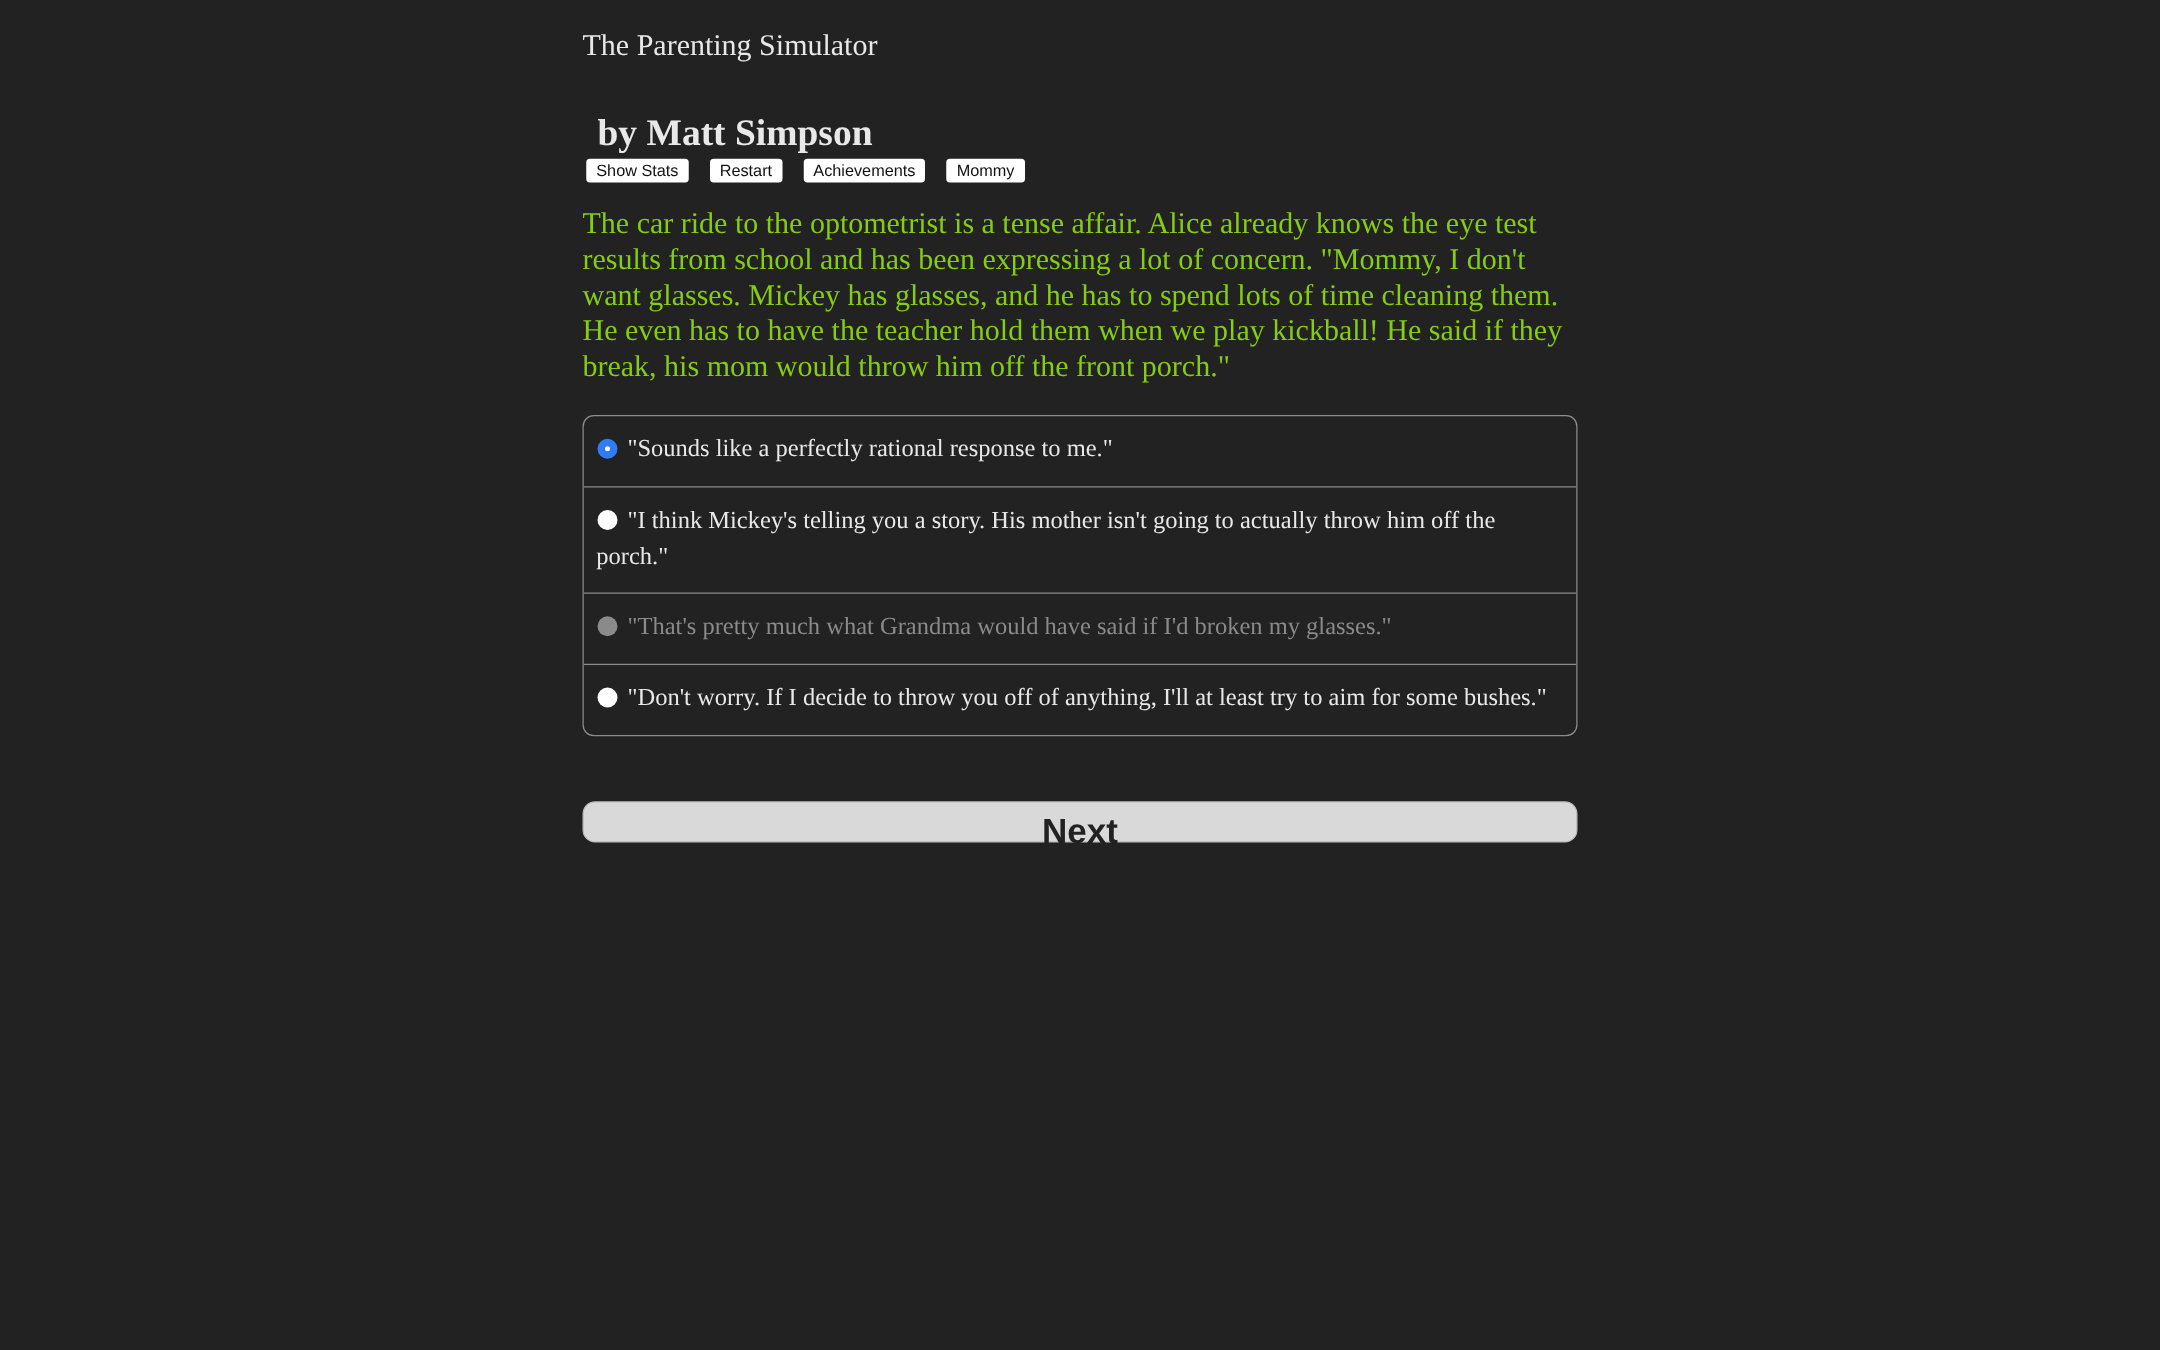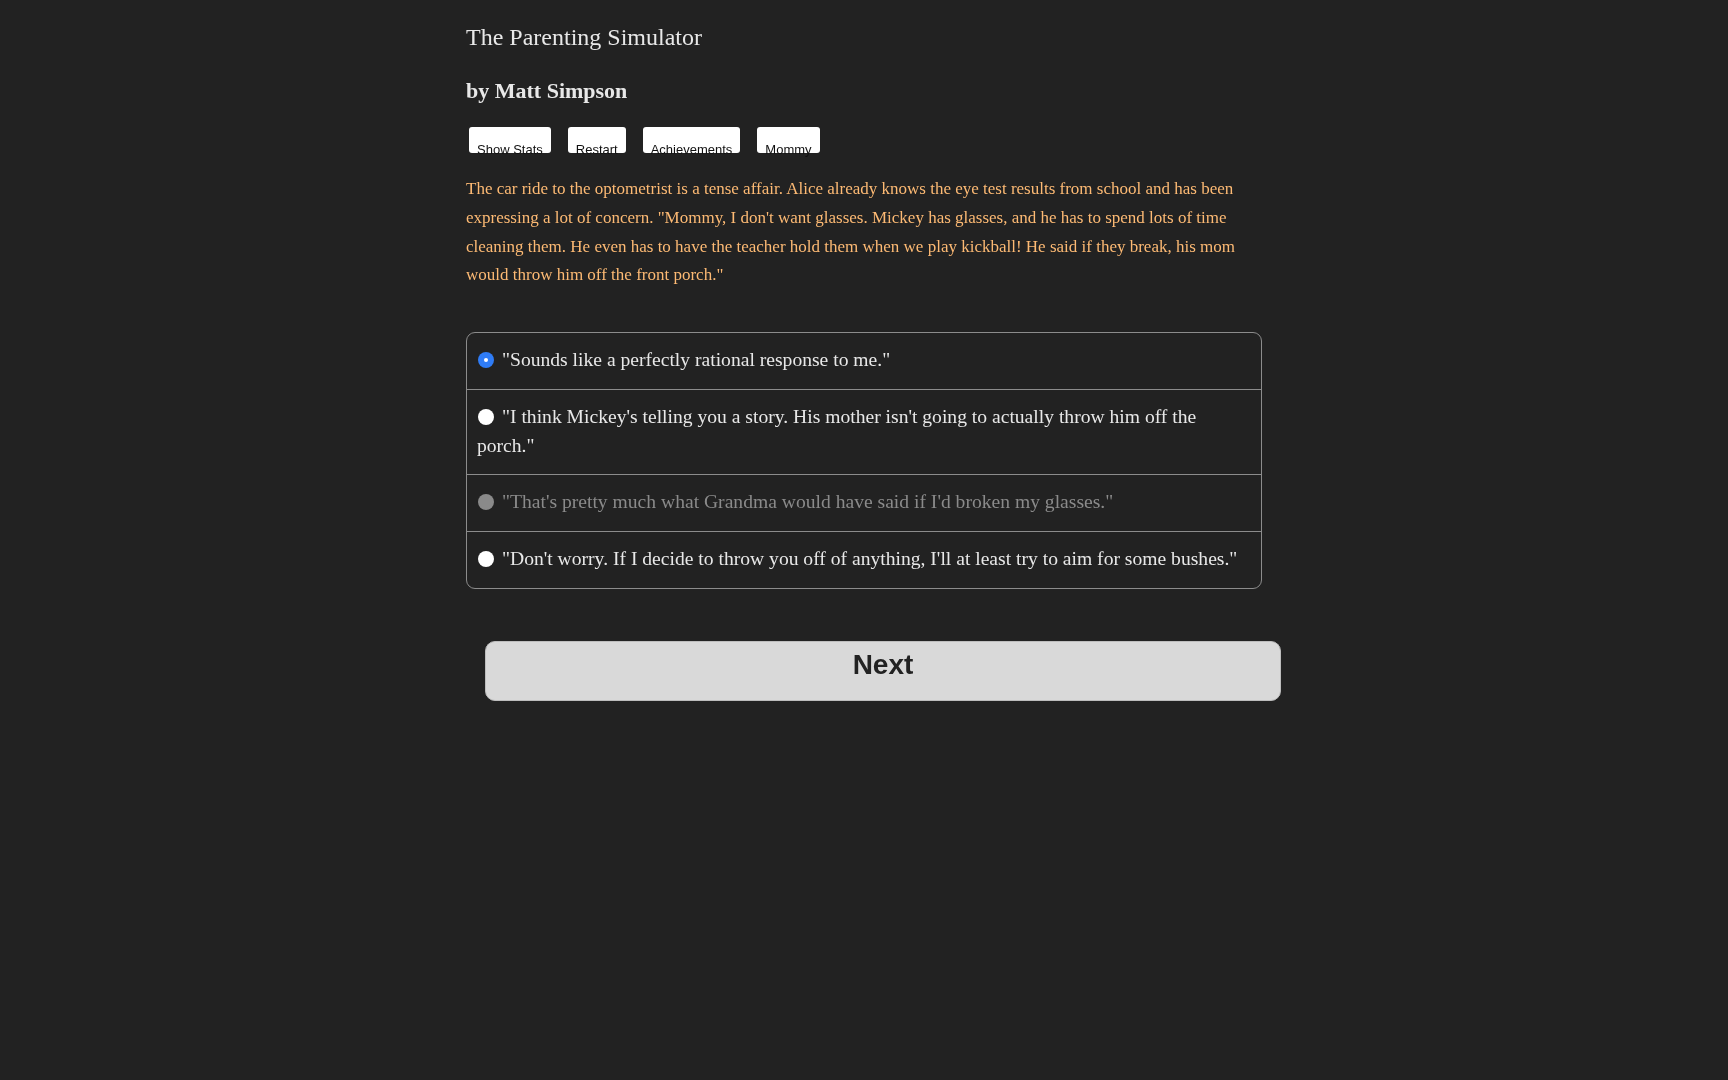--- a/index.html
+++ b/index.html
@@ -26,22 +26,22 @@
       font-weight: normal;
       margin: 0;
       position: absolute;
       top: 24px;
       left: 0;
       white-space: nowrap;
       color: #e8e8e8;
     }
     .author {
       font-family: "Liberation Serif", "DejaVu Serif", serif;
-      font-size: 22px;
-      margin: 0;
+      font-size: 30px;
+      margin: 12px;
       position: absolute;
       top: 78px;
       left: 0;
       white-space: nowrap;
       color: #e8e8e8;
     }
     .toolbar {
       position: absolute;
       top: 127px;
       left: 3px;
@@ -49,34 +49,34 @@
       gap: 0;
     }
     .tb-btn {
       font-family: "Liberation Sans", "DejaVu Sans", sans-serif;
       font-size: 13px;
       background: #ffffff;
       color: #111;
       border: none;
       border-radius: 3px;
       height: 19px;
-      padding: 13px 8px;
+      padding: 0 8px;
       margin-right: 17px;
       line-height: 19px;
       cursor: pointer;
     }
     .passage {
       position: absolute;
-      top: 175px;
+      top: 165px;
       left: 0;
       width: 796px;
       font-family: "Liberation Serif", "DejaVu Serif", serif;
-      font-size: 17px;
+      font-size: 24px;
       line-height: 28.8px;
-      color: #fdba74;
+      color: #84cc16;
       margin: 0;
     }
     .choices {
       position: absolute;
       top: 332px;
       left: 0;
       width: 794px;
       border: 1px solid #8c8c8c;
       border-radius: 9px;
       overflow: hidden;
@@ -118,33 +118,32 @@
       background: #ffffff;
     }
     .radio.disabled {
       background: #8a8a8a;
     }
     .next-btn {
       position: absolute;
       top: 641px;
       left: 0;
       width: 796px;
-      height: 60px;
+      height: 33px;
       background: #d9d9d9;
       border: 1px solid #bdbdbd;
       border-radius: 10px;
       font-family: "Liberation Sans", "DejaVu Sans", sans-serif;
       font-weight: bold;
       font-size: 28px;
       color: #222;
       text-align: center;
       line-height: 46px;
       cursor: pointer;
       box-sizing: border-box;
-      margin-left: 19px;
     }
   </style>
 </head>
 <body>
 
 <div class="container">
   <h1 class="title">The Parenting Simulator</h1>
   <h2 class="author">by Matt Simpson</h2>
 
   <div class="toolbar">

